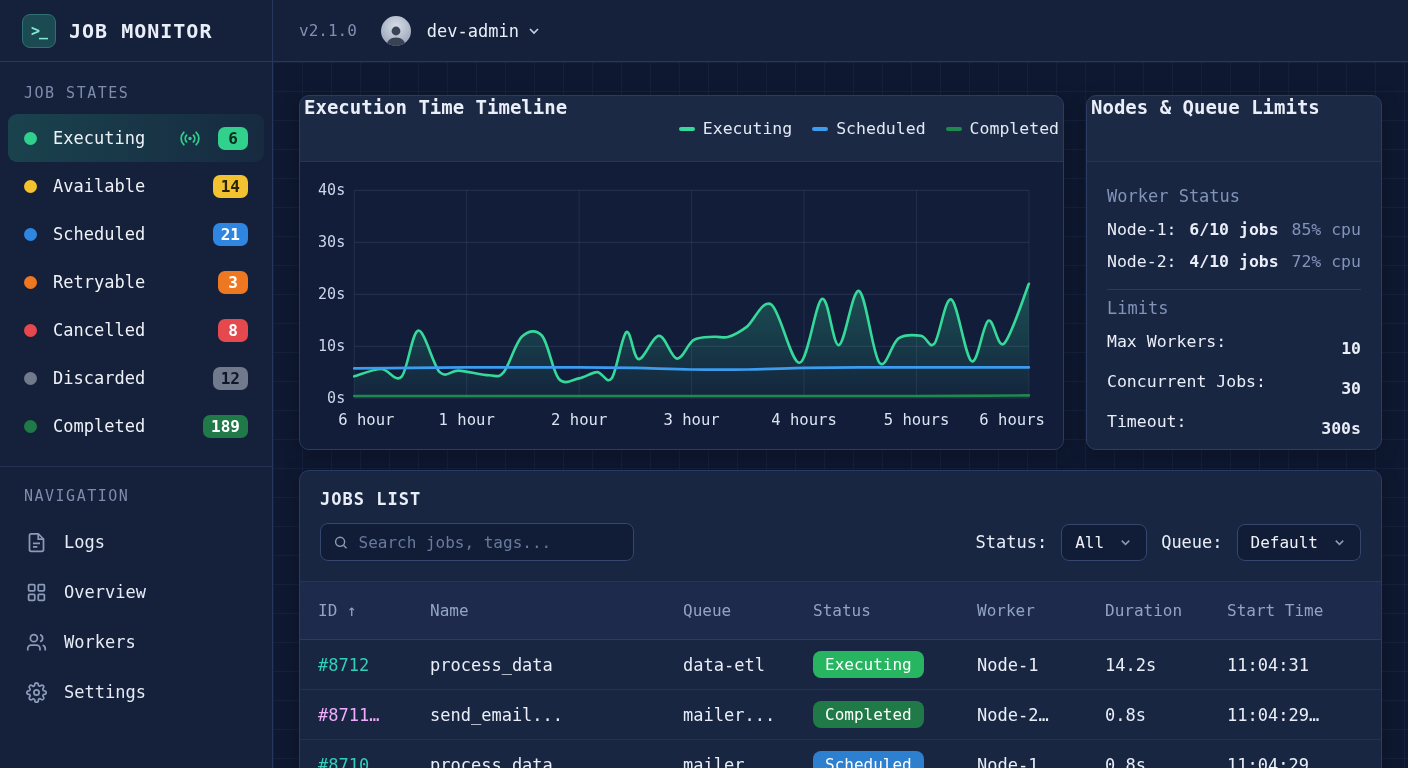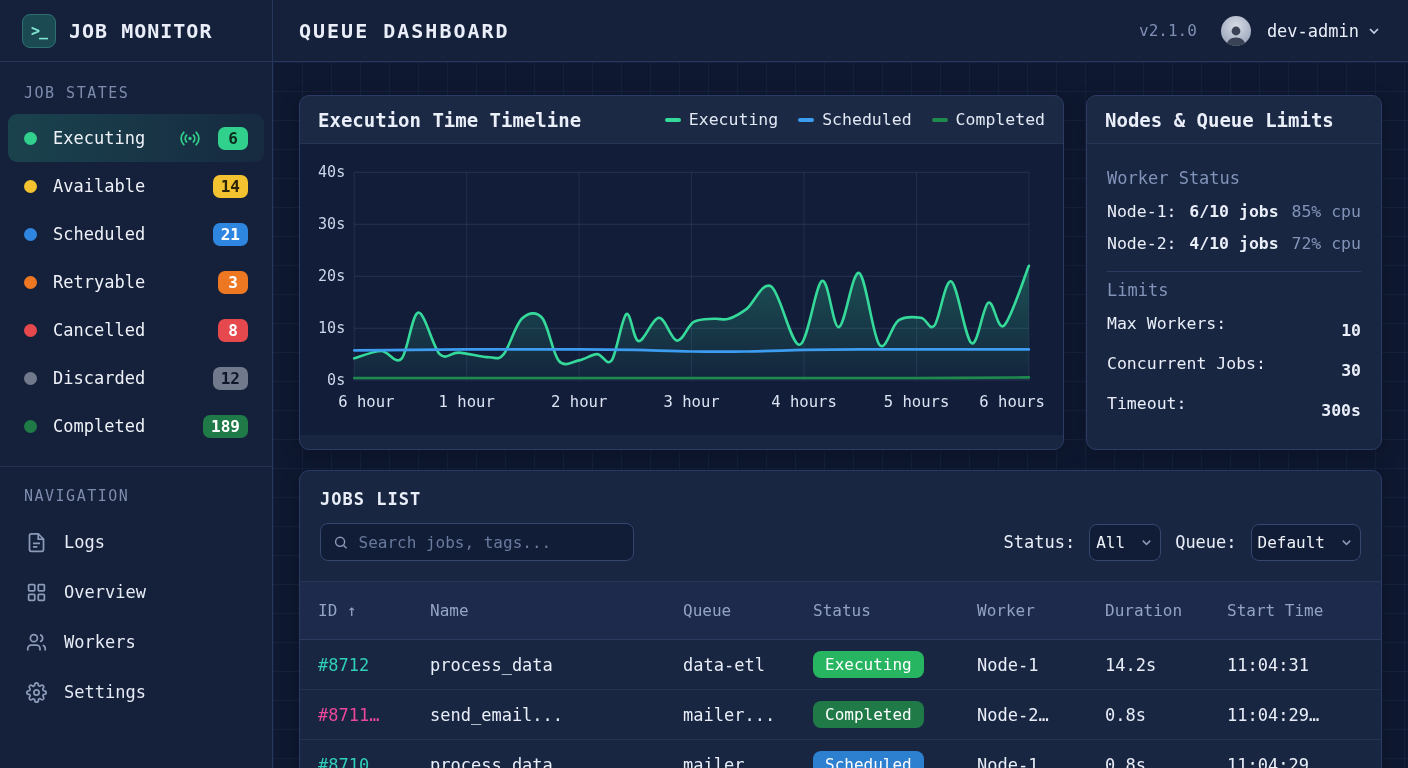--- a/index.html
+++ b/index.html
@@ -39,21 +39,21 @@
   .nav-item svg { color:#8b9ab8; }
 
   
   main { overflow:hidden; padding:33px 26px 0 26px;
     background-color:#0e1830;
     background-image:linear-gradient(rgba(96,135,205,0.08) 1px, transparent 1px),
                      linear-gradient(90deg, rgba(96,135,205,0.08) 1px, transparent 1px);
     background-size:29px 29px; }
   .top-row { display:grid; grid-template-columns:1fr 296px; gap:22px; height:355px; margin-bottom:20px; }
   .panel { background:#192642; border:1px solid #2b3b63; border-radius:10px; box-shadow:0 4px 18px rgba(0,0,0,0.25); overflow:hidden; }
-  .panel-header { display:flex; align-items:center; justify-content:space-between; padding:0 18px; height:48px;
+  .panel-header { display:flex; justify-content:space-between; padding:0 4px; height:66px;
     border-bottom:1px solid #263556; background:rgba(255,255,255,0.015); }
   .panel-title { font-size:19px; font-weight:bold; }
 
   
   .chart-body { background:#121d39; height:291px; padding:10px 14px 4px 8px; }
   .chart-body svg { width:100%; height:100%; display:block; }
   .legend { display:flex; gap:20px; }
   .legend-item { display:flex; align-items:center; gap:8px; font-size:16.5px; color:#e2e9f5; cursor:pointer; }
   .legend-dash { width:16px; height:4px; border-radius:2px; display:inline-block; }
   svg text { font-family:"DejaVu Sans Mono","Liberation Mono",monospace; }
@@ -72,42 +72,41 @@
   .jobs-panel { padding-top:18px; }
   .jobs-title { font-size:17px; font-weight:bold; letter-spacing:1px; padding:0 20px; }
   .jobs-toolbar { display:flex; align-items:center; justify-content:space-between; padding:14px 20px 0; }
   .search-box { display:flex; align-items:center; gap:10px; width:314px; height:38px; border:1px solid #35466f;
     background:#111c36; border-radius:8px; padding:6px 12px; color:#697a9e; }
   .search-box input { background:transparent; border:none; outline:none; color:#dfe6f3; font:inherit; font-size:16px; width:100%; }
   .search-box input::placeholder { color:#697a9e; }
   .filters { display:flex; align-items:center; gap:14px; }
   .filter-label { font-size:17px; }
   .select-box { display:flex; align-items:center; gap:14px; border:1px solid #35466f; background:#111c36;
-    border-radius:8px; padding:8px 6px; font-size:16px; color:#eef2f8; cursor:pointer; }
+    border-radius:8px; padding:8px 13px; font-size:16px; color:#eef2f8; cursor:pointer; }
   .select-box svg { color:#8b9ab8; }
 
   .jobs-table { margin-top:20px; border-top:1px solid #263556; }
   .trow { display:grid; grid-template-columns:112px 253px 130px 164px 128px 122px 1fr; align-items:center; padding:0 18px; }
   .thead { height:58px; background:#1d2a4b; border-bottom:1px solid #2a3a60; color:#93a3c4; font-size:16px; }
   .tbody-row { height:50px; border-bottom:1px solid #233153; font-size:17px; }
   .cell-id { color:#2fd0b8; cursor:pointer; }
   .status-badge { display:inline-block; padding:4px 12px; border-radius:8px; color:#ffffff; font-size:16px; }
 </style>
 </head>
 <body>
 
 <div class="app">
 
   <header>
     <div class="brand">
       <span class="logo-box">&gt;_</span>
       <span class="brand-title">JOB MONITOR</span>
     </div>
     <div class="header-rest">
-      <span class="page-title">QUEUE DASHBOARD</span>
       <div class="header-right">
         <span class="version">v2.1.0</span>
         <span class="avatar">
           <svg width="26" height="24" viewBox="0 0 24 24" fill="#3a4356">
             <circle cx="12" cy="9" r="4.4"></circle>
               <path d="M2.5 24c0-5.2 4.3-8.5 9.5-8.5s9.5 3.3 9.5 8.5z"></path>
           </svg>
         </span>
         <span class="user-name">
           <span>dev-admin</span>
@@ -357,21 +356,21 @@
             <div class="trow tbody-row">
               <span class="cell-id" style="color:#2fd0b8">#8712</span>
               <span>process_data</span>
               <span>data-etl</span>
               <span><span class="status-badge" style="background:#27b561">Executing</span></span>
               <span>Node-1</span>
               <span>14.2s</span>
               <span>11:04:31</span>
             </div>
             <div class="trow tbody-row">
-              <span class="cell-id" style="color:#ec4899">#8711…</span>
+              <span class="cell-id" style="color:#f0abfc">#8711…</span>
               <span>send_email...</span>
               <span>mailer...</span>
               <span><span class="status-badge" style="background:#1f7a48">Completed</span></span>
               <span>Node-2…</span>
               <span>0.8s</span>
               <span>11:04:29…</span>
             </div>
             <div class="trow tbody-row">
               <span class="cell-id" style="color:#2fd0b8">#8710</span>
               <span>process_data</span>

